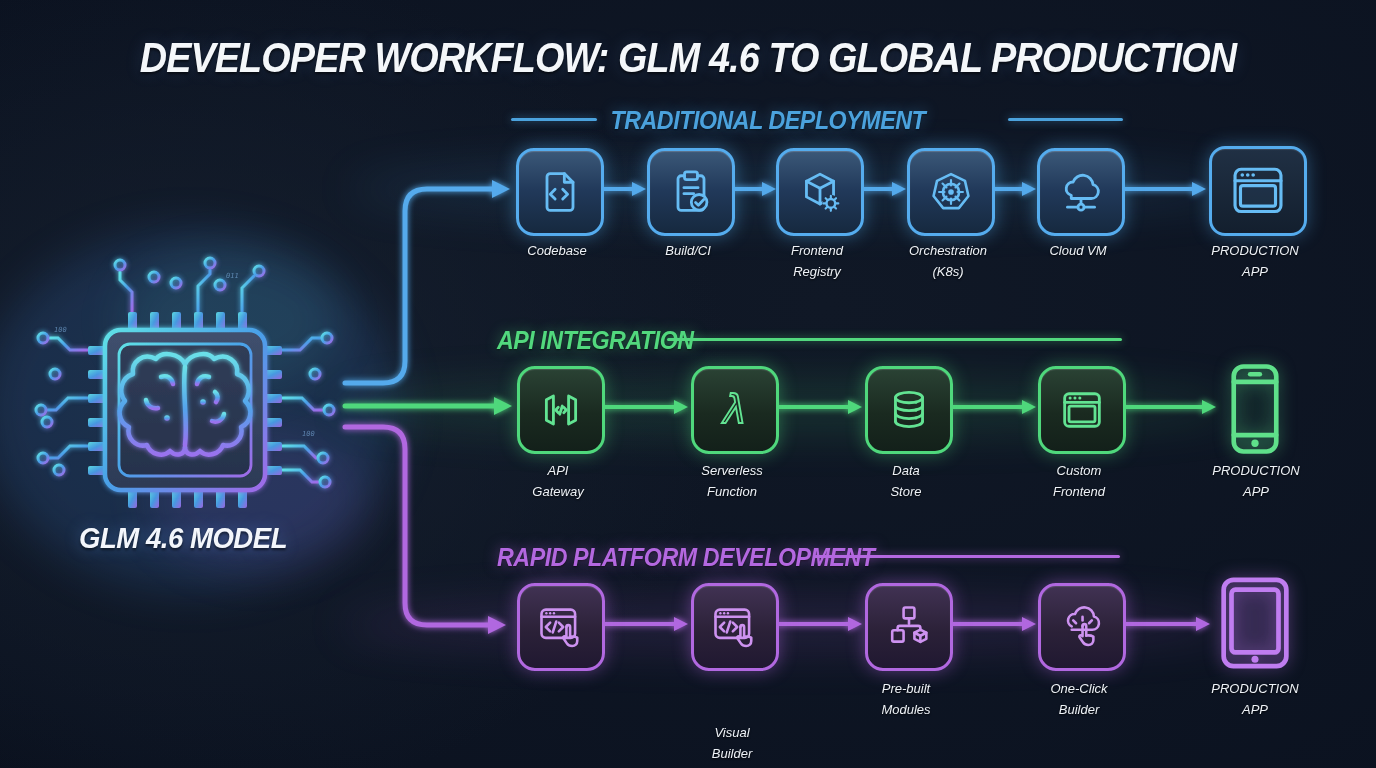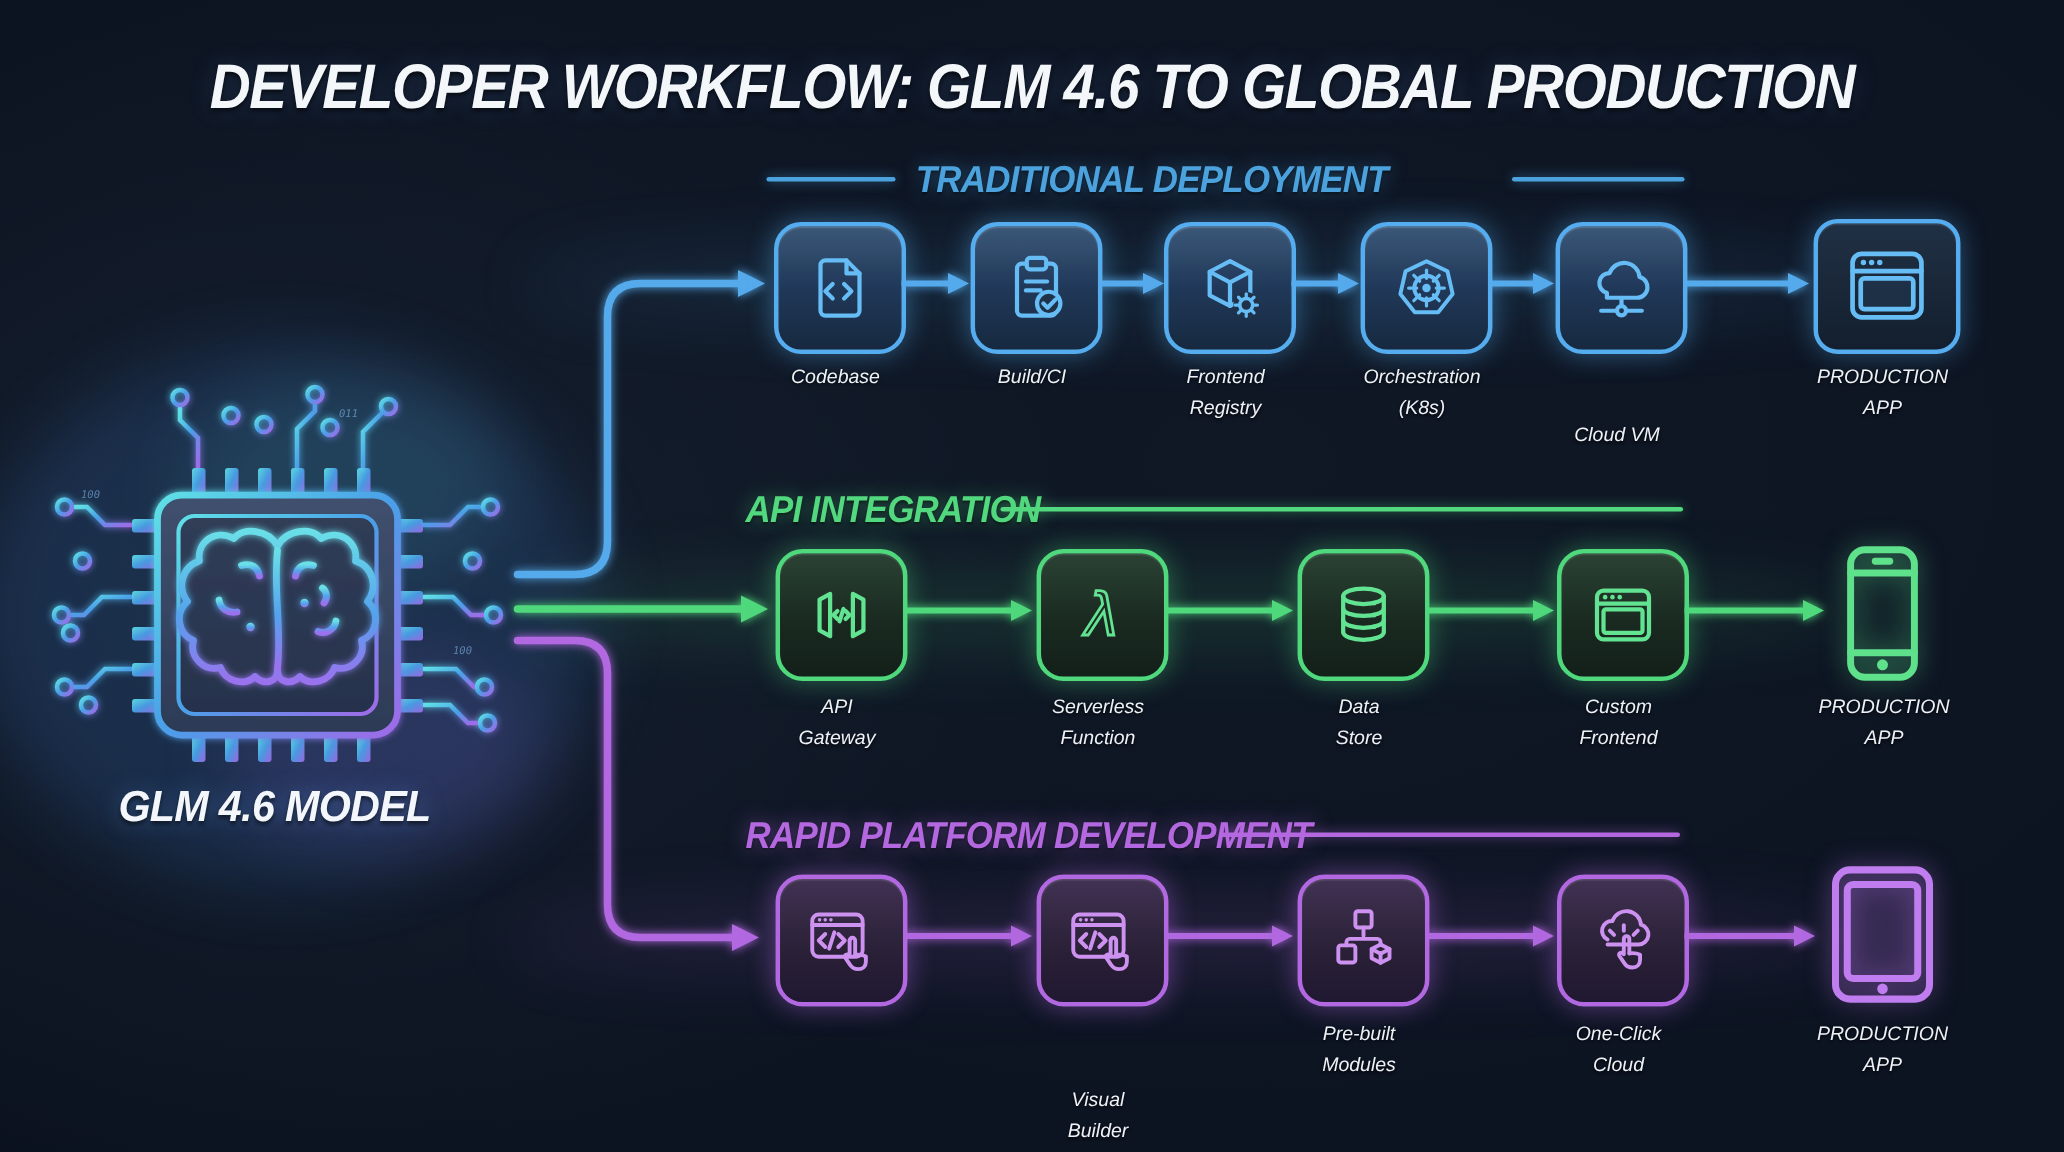--- a/index.html
+++ b/index.html
@@ -348,21 +348,21 @@
     <div class="box b1">
       <svg width="52" height="52" viewBox="0 0 48 48" stroke="#66bcf4" stroke-width="2.6" fill="none" stroke-linecap="round" stroke-linejoin="round">
         <path d="M15 30 h18.5 a6.5 6.5 0 0 0 1.6 -12.8 a9.5 9.5 0 0 0 -18.4 -2.4 a6.2 6.2 0 0 0 -1.7 12.2 Z"></path>
         <path d="M24 30 v4.5"></path>
         <circle cx="24" cy="38" r="2.8"></circle>
         <path d="M11.5 38 h9.5"></path>
           <path d="M27 38 h9.5"></path>
       </svg>
     </div>
   </div>
-  <div class="lbl" style="left:1003px;top:240px;margin-top:39px;">Cloud VM</div>
+  <div class="lbl" style="left:1003px;top:240px;">Cloud VM</div>
 
   <div class="step" style="left:1209px;top:146px;">
     <div class="box b1f" style="width:92px;height:84px;border-radius:16px;">
       <svg width="58" height="54" viewBox="0 0 48 44" stroke="#66bcf4" stroke-width="2.6" fill="none" stroke-linecap="round" stroke-linejoin="round">
         <rect x="5" y="4" width="38" height="35" rx="5"></rect>
         <path d="M5 13.5 H43"></path>
         <circle cx="11" cy="8.8" r="1.5" fill="#66bcf4" stroke="none"></circle>
         <circle cx="15.5" cy="8.8" r="1.5" fill="#66bcf4" stroke="none"></circle>
         <circle cx="20" cy="8.8" r="1.5" fill="#66bcf4" stroke="none"></circle>
         <rect x="9.5" y="17.5" width="29" height="17" rx="2" fill="rgba(90,170,240,.08)"></rect>
@@ -505,21 +505,21 @@
         <path d="M30.5 20.5 l2.6 -2.6"></path>
         <path d="M24.5 18 v-3.4"></path>
         <g transform="translate(21.5,21)">
           <path d="M3 2 a1.7 1.7 0 0 1 3.4 0 v9"></path>
           <path d="M3 2 v9.5 c-1.5 -1.7 -3.8 -0.7 -2.6 1.2 l3 4.4 c1.1 1.7 2.8 2.5 4.9 2.5 2.8 0 4.7 -1.9 4.7 -4.6 v-3.2 c-1.7 -0.9 -4.2 -1.2 -6.6 -0.9"></path>
         </g>
       </svg>
     </div>
   </div>
   <div class="lbl" style="left:1004px;top:678px;">One-Click
-Cloud</div>
+Builder</div>
 
   <div class="step" style="left:1217px;top:576px;">
     <svg width="76" height="94" viewBox="0 0 38 48" stroke="#c07df0" stroke-width="2.4" fill="none" stroke-linecap="round" stroke-linejoin="round" style="filter:drop-shadow(0 0 8px rgba(190,120,240,.5));">
       <rect x="3" y="2" width="32" height="44" rx="5" fill="rgba(190,120,240,.08)"></rect>
       <rect x="7" y="7" width="24" height="32" rx="2" fill="rgba(190,120,240,.10)"></rect>
       <circle cx="19" cy="42.5" r="1.8" fill="#c07df0" stroke="none"></circle>
     </svg>
   </div>
   <div class="lbl" style="left:1180px;top:678px;">PRODUCTION
 APP</div>

